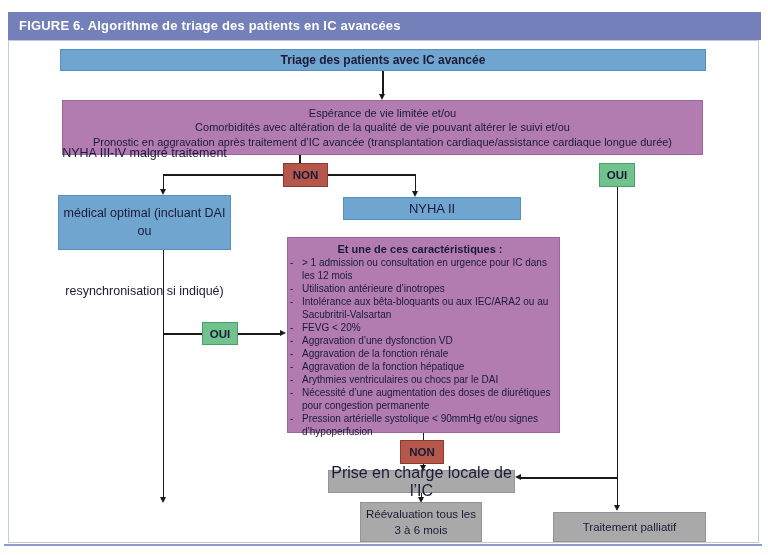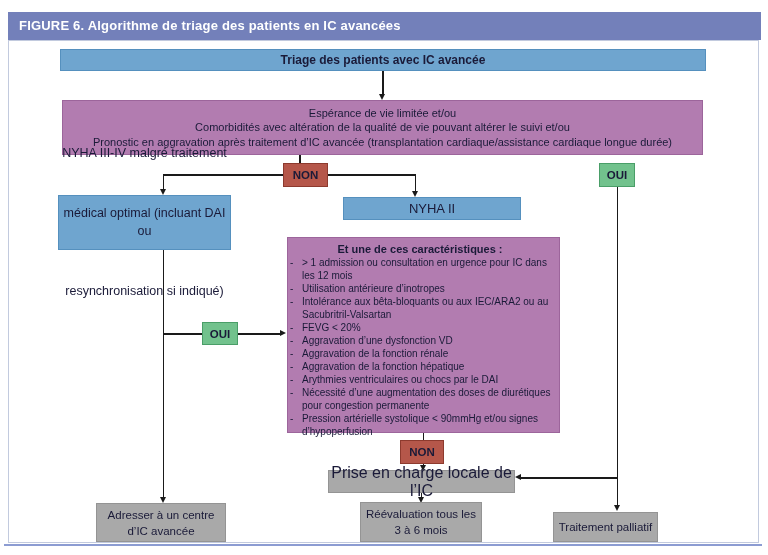--- a/index.html
+++ b/index.html
@@ -36,21 +36,21 @@
   .li-row{display:flex;font-size:10px;line-height:13px;text-align:left;}
   .li-dash{width:12px;flex:0 0 12px;text-align:left;padding-left:2px;}
   .li-text{flex:1;}
   #non1{left:283px;top:163px;width:45px;height:24px;}
   #non2{left:400px;top:440px;width:44px;height:24px;}
   #ouiR{left:599px;top:163px;width:36px;height:24px;}
   #ouiL{left:202px;top:322px;width:36px;height:23px;}
   #prise{left:328px;top:470px;width:187px;height:23px;font-size:16px;}
   #adresser{left:96px;top:503px;width:130px;height:39px;font-size:11.5px;line-height:16px;}
   #reeval{left:360px;top:502px;width:122px;height:40px;font-size:11.5px;line-height:16px;}
-  #palliatif{left:553px;top:512px;width:105px;height:30px;font-size:11.5px;}
+  #palliatif{left:553px;top:512px;width:153px;height:30px;font-size:11.5px;}
   
   .line{background:var(--line,#1a1a1a);}
   .ah-down{width:0;height:0;border-left:3.5px solid transparent;border-right:3.5px solid transparent;border-top:6px solid var(--line,#1a1a1a);}
   .ah-left{width:0;height:0;border-top:3.5px solid transparent;border-bottom:3.5px solid transparent;border-right:6px solid var(--line,#1a1a1a);}
   .ah-right{width:0;height:0;border-top:3.5px solid transparent;border-bottom:3.5px solid transparent;border-left:6px solid var(--line,#1a1a1a);}
 </style>
 </head>
 <body>
 
 <div id="canvas">
@@ -155,24 +155,20 @@
         <div class="li-row">
           <span class="li-dash">-</span>
           <span class="li-text">Pression artérielle systolique &lt; 90mmHg et/ou signes d’hypoperfusion</span>
         </div>
       </div>
   </div>
 
   <div id="prise" class="abs box gray">
     <div>Prise en charge locale de l’IC</div>
   </div>
-  <div id="adresser" class="abs box gray">
-    <div>Adresser à un centre</div>
-    <div>d’IC avancée</div>
-  </div>
   <div id="reeval" class="abs box gray">
     <div>Réévaluation tous les</div>
     <div>3 à 6 mois</div>
   </div>
   <div id="palliatif" class="abs box gray">
     <div>Traitement palliatif</div>
   </div>
 
 </div>
 

